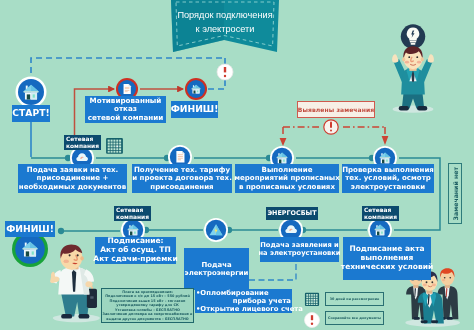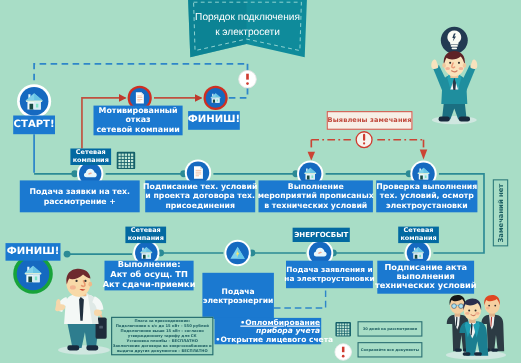--- a/index.html
+++ b/index.html
@@ -9,22 +9,22 @@
   .abs{position:absolute;}
   svg{display:block;overflow:visible;}
 
   
   .pbox{position:absolute;background:#1b79d0;color:#ffffff;font-weight:bold;
         text-align:center;display:flex;align-items:center;justify-content:center;
         line-height:1.18;letter-spacing:0;white-space:nowrap;}
   .pbox span{display:block;}
 
   
-  .chip{position:absolute;background:#0369a1;color:#fff;font-weight:bold;
-        text-align:center;line-height:1.15;display:flex;align-items:center;
+  .chip{position:absolute;background:#0c4a6e;color:#fff;font-weight:bold;
+        text-align:left;line-height:1.15;display:flex;align-items:center;
         justify-content:center;white-space:nowrap;}
   .chip span{display:block;}
 
   .vlabel{position:absolute;border:1px solid #2e7b7b;color:#1d5f63;
           font-weight:bold;background:#a8ddc6;}
   .vlabel span{display:block;writing-mode:vertical-rl;transform:rotate(180deg);
           white-space:nowrap;}
 
   .notebox{position:absolute;border:1px solid #20686b;background:#9dd6c0;
            color:#1f5f63;text-align:center;}
@@ -440,56 +440,57 @@
   <div class="chip" style="left:64px;top:135px;width:37px;height:15px;font-size:5.9px;">
     <span>
       <span>Сетевая</span>
       <span>компания</span>
     </span>
   </div>
 
   <div class="pbox" style="left:18px;top:164px;width:109px;height:29px;font-size:7.05px;">
     <span>
       <span>Подача заявки на тех.</span>
-      <span>рассмотрение +</span>
+      <span>присоединение +</span>
+      <span>необходимых документов</span>
     </span>
   </div>
 
   <div class="pbox" style="left:132px;top:164px;width:100px;height:29px;font-size:7.05px;">
     <span>
-      <span>Подписание тех. условий</span>
+      <span>Получение тех. тарифу</span>
       <span>и проекта договора тех.</span>
       <span>присоединения</span>
     </span>
   </div>
 
   <div class="pbox" style="left:235px;top:164px;width:104px;height:29px;font-size:7.05px;">
     <span>
       <span>Выполнение</span>
       <span>мероприятий прописаных</span>
-      <span>в технических условий</span>
+      <span>в прописаных условиях</span>
     </span>
   </div>
 
   <div class="pbox" style="left:342px;top:164px;width:92px;height:29px;font-size:7.05px;align-items:center;">
     <span>
       <span>Проверка выполнения</span>
       <span>тех. условий, осмотр</span>
       <span>электроустановки</span>
     </span>
   </div>
 
   <div class="chip" style="left:362px;top:206px;width:37px;height:15px;font-size:5.9px;">
     <span>
       <span>Сетевая</span>
       <span>компания</span>
     </span>
   </div>
 
-  <div class="pbox" style="left:343px;top:237px;width:88px;height:30px;font-size:7.5px;">
+  <div class="pbox" style="left:343px;top:237px;width:88px;height:43px;font-size:7.5px;">
     <span>
       <span>Подписание акта</span>
       <span>выполнения</span>
       <span>технических условий</span>
     </span>
   </div>
 
   <div class="chip" style="left:266px;top:207px;width:52px;height:13px;font-size:6.4px;">
     <span>ЭНЕРГОСБЫТ</span>
   </div>
@@ -510,35 +511,35 @@
 
   <div class="chip" style="left:114px;top:206px;width:37px;height:15px;font-size:5.9px;">
     <span>
       <span>Сетевая</span>
       <span>компания</span>
     </span>
   </div>
 
   <div class="pbox" style="left:95px;top:237px;width:81px;height:27px;font-size:7.5px;">
     <span>
-      <span>Выполнение:</span>
+      <span>Подписание:</span>
       <span>Акт об осущ. ТП</span>
       <span>Акт сдачи-приемки</span>
     </span>
   </div>
 
   <div class="pbox" style="left:5px;top:221px;width:50px;height:16px;font-size:9.2px;">
     <span>ФИНИШ!</span>
   </div>
 
   <div class="pbox" style="left:195px;top:289px;width:97px;height:24px;font-size:6.85px;
               text-align:left;">
     <span style="width:95px;">
-      <span style="text-align:right;text-decoration:underline;">•Опломбирование</span>
-      <span style="text-align:right;font-style:italic;">прибора учета</span>
+      <span style="text-align:left;">•Опломбирование</span>
+      <span style="text-align:right;">прибора учета</span>
       <span style="text-align:left;">•Открытие лицевого счета</span>
     </span>
   </div>
 
   <div class="redtag" style="left:297px;top:101px;width:76px;height:15px;font-size:6.0px;">
     <span>Выявлены замечания</span>
   </div>
 
   <div class="notebox" style="left:101px;top:288px;width:91px;height:33px;font-size:3.42px;
               line-height:4.5px;display:flex;flex-direction:column;

